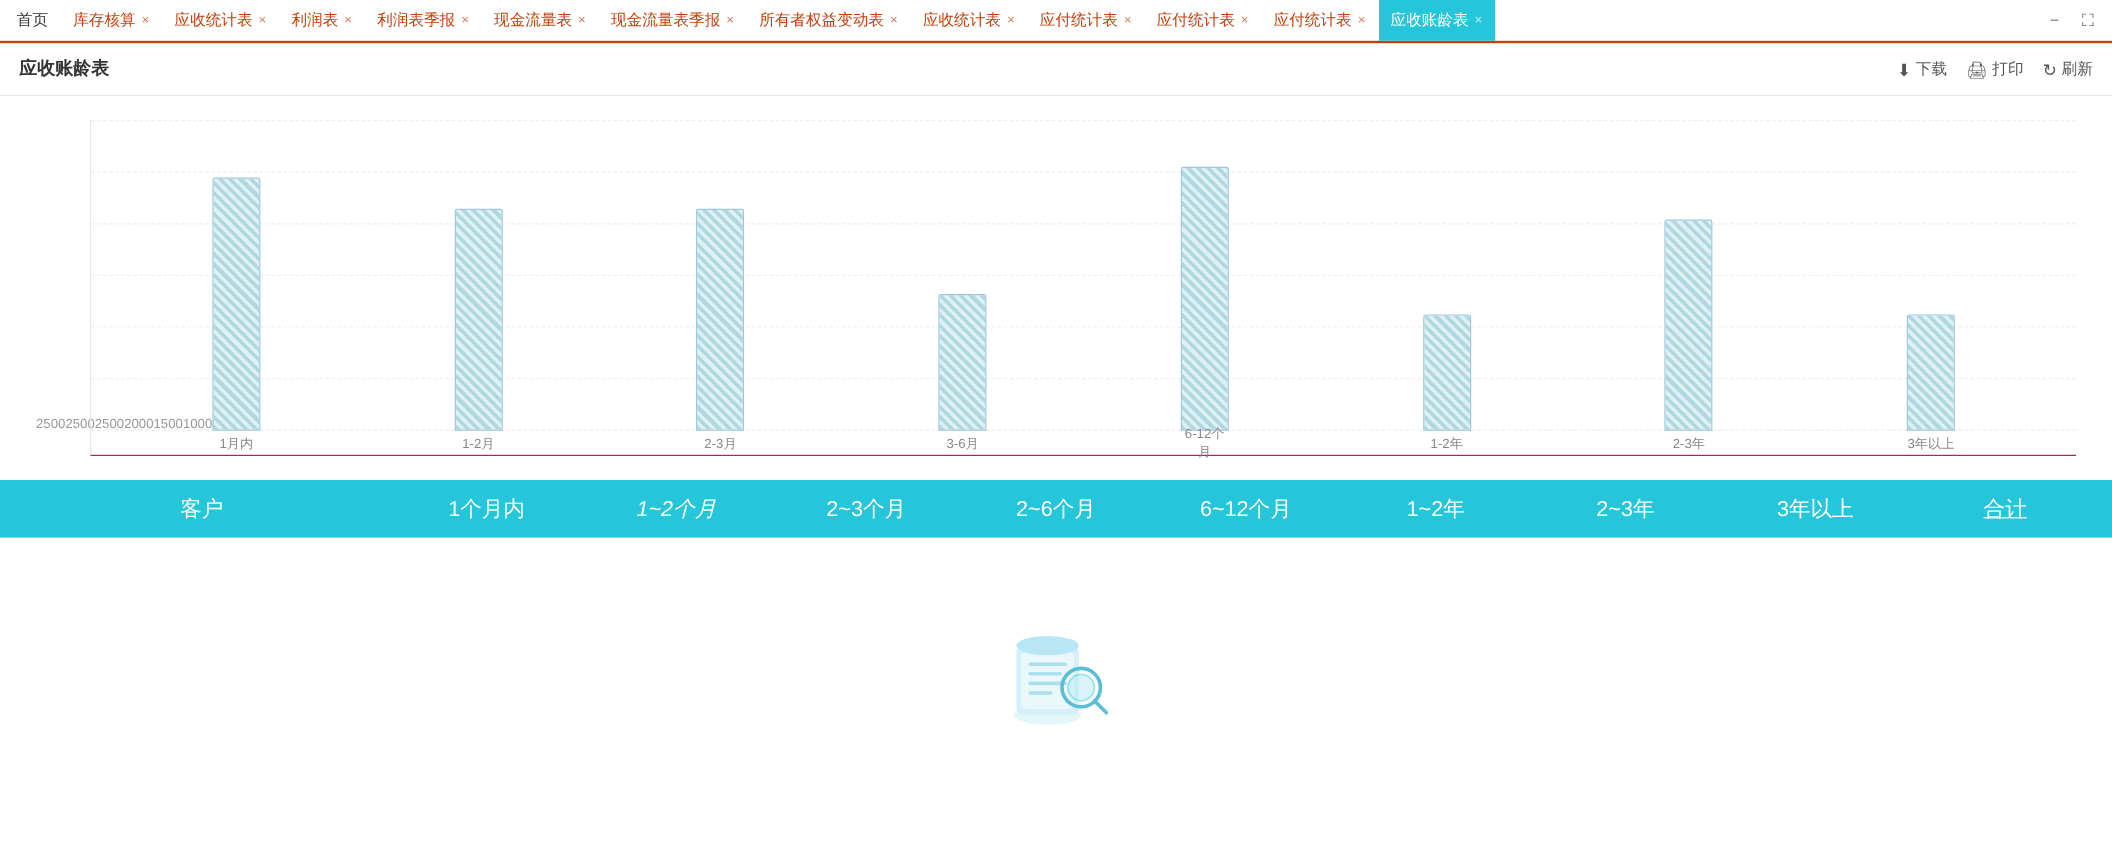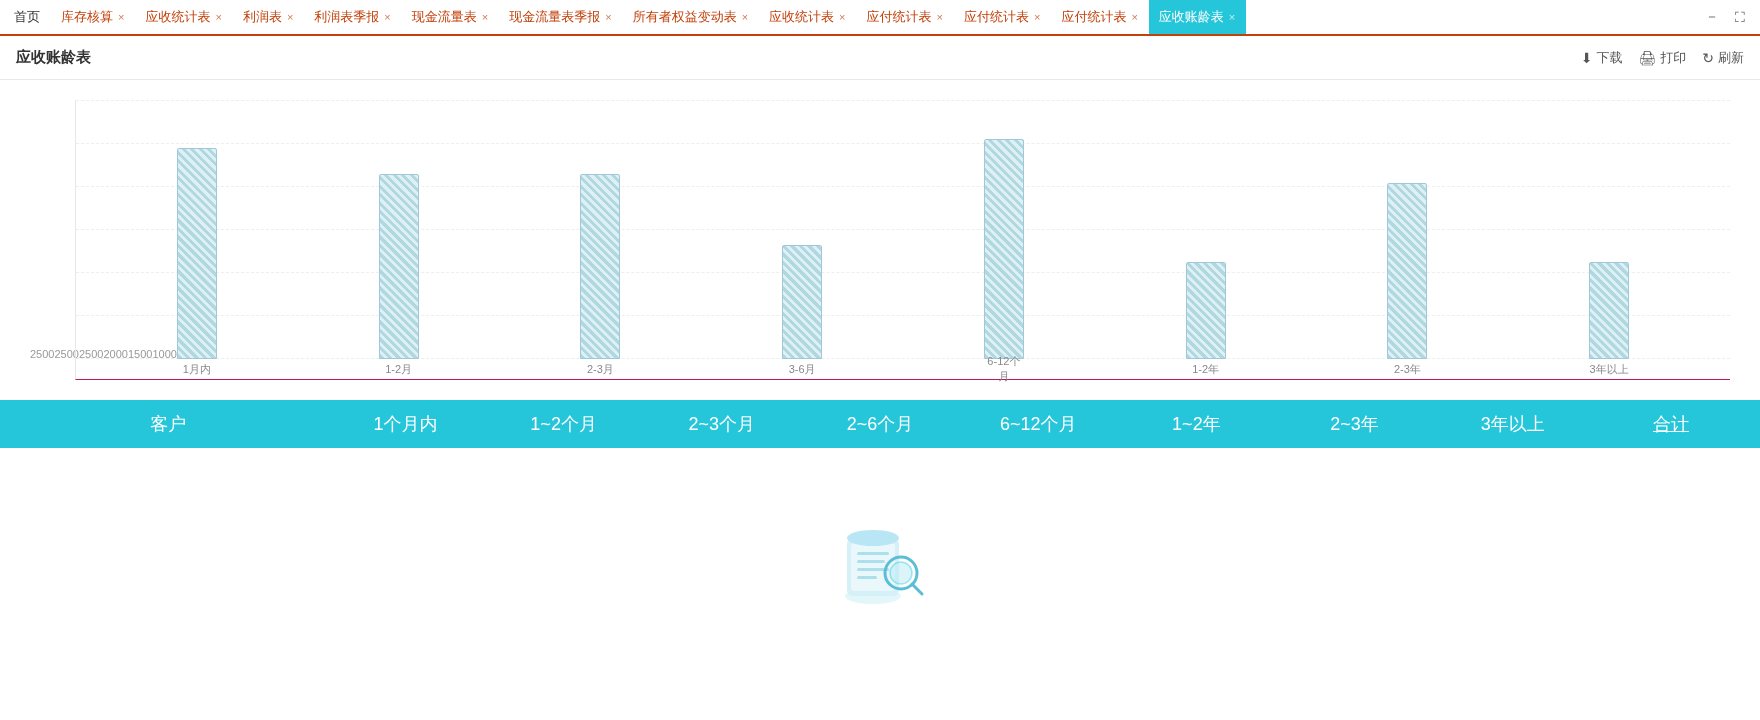--- a/index.html
+++ b/index.html
@@ -355,21 +355,21 @@
             <span class="x-label">2-3年</span>
             <span class="x-label">3年以上</span>
           </div>
       </div>
     </div>
   </div>
 
   <div class="table-header" id="table-header">
   <div class="th-cell" style="flex: 2 1 0%;">客户</div>
       <div class="th-cell" style="flex: 1 1 0%;">1个月内</div>
-      <div class="th-cell" style="flex: 1 1 0%;">1~2个月</div>
+      <div class="th-cell" style="flex: 1 1 0%; font-style: italic;">1~2个月</div>
       <div class="th-cell" style="flex: 1 1 0%;">2~3个月</div>
       <div class="th-cell" style="flex: 1 1 0%;">2~6个月</div>
       <div class="th-cell" style="flex: 1 1 0%;">6~12个月</div>
       <div class="th-cell" style="flex: 1 1 0%;">1~2年</div>
       <div class="th-cell" style="flex: 1 1 0%;">2~3年</div>
       <div class="th-cell" style="flex: 1 1 0%;">3年以上</div>
       <div class="th-cell" style="flex: 1 1 0%; text-decoration: underline;">合计</div>
     </div>
 
   <div class="empty-state">

